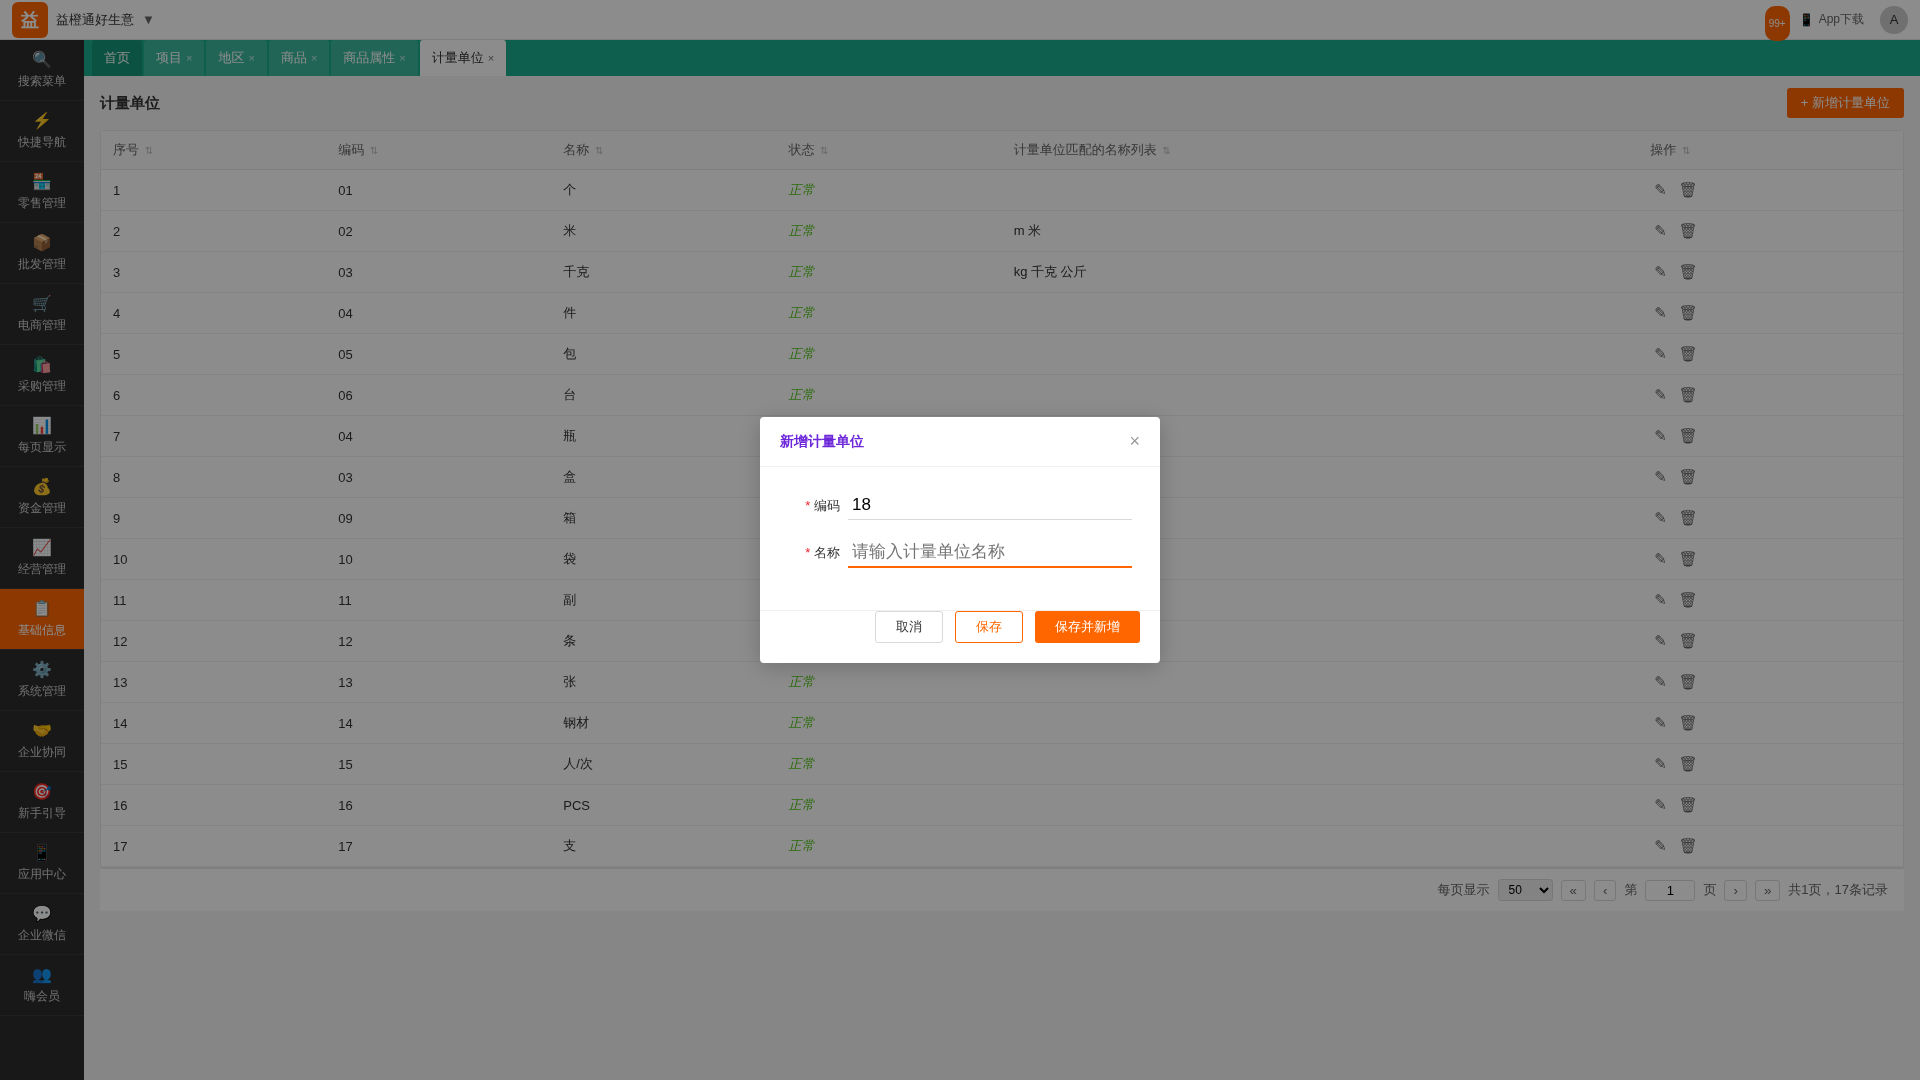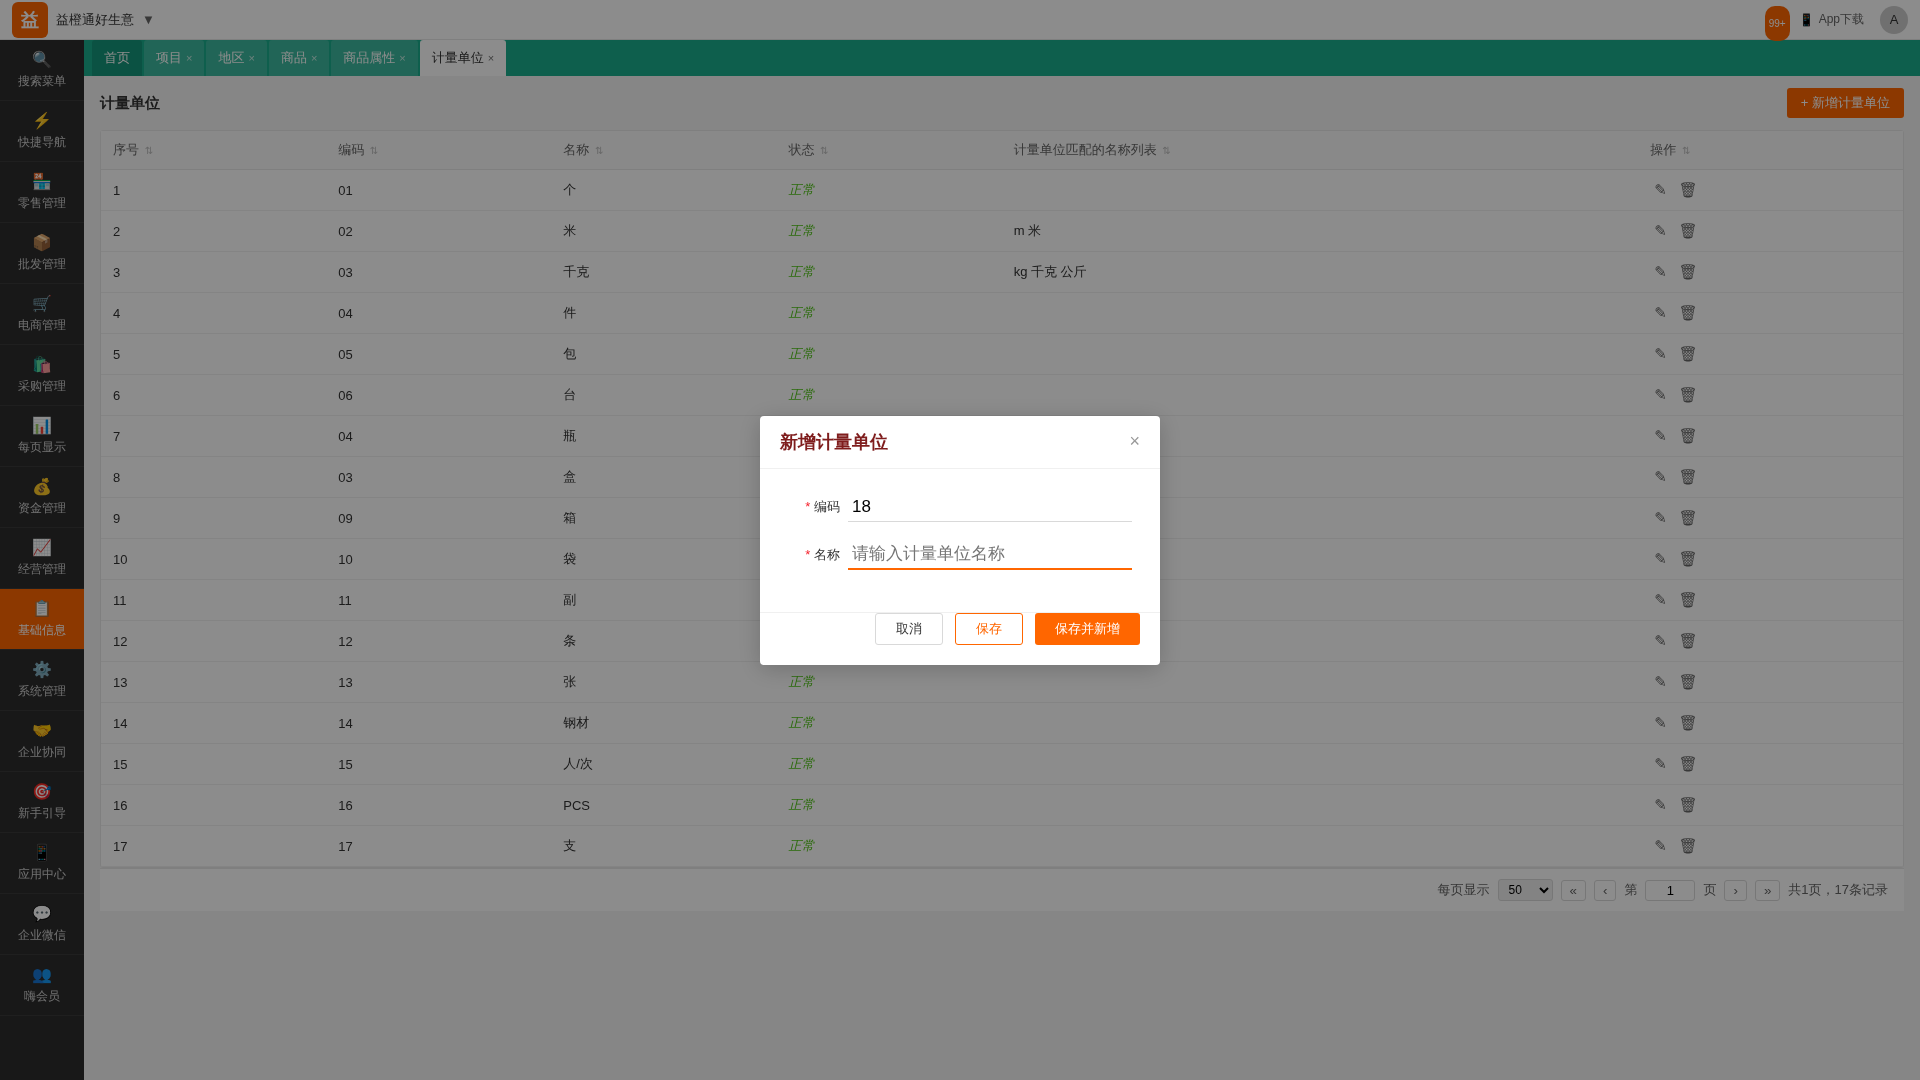--- a/index.html
+++ b/index.html
@@ -52,21 +52,21 @@
     
     .pagination-bar { display: flex; align-items: center; justify-content: flex-end; padding: 10px 16px; background: #fff; border-top: 1px solid #e8e8e8; gap: 8px; font-size: 13px; color: #666; }
     .page-select { border: 1px solid #d9d9d9; border-radius: 3px; padding: 2px 6px; font-size: 12px; }
     .page-btn { background: none; border: 1px solid #d9d9d9; border-radius: 3px; padding: 2px 8px; cursor: pointer; color: #666; }
     .page-input { border: 1px solid #d9d9d9; border-radius: 3px; padding: 2px 6px; width: 50px; text-align: center; font-size: 13px; }
 
     
     .overlay { position: fixed; top: 0; left: 0; width: 1920px; height: 1080px; background: rgba(0,0,0,0.45); z-index: 100; display: flex; align-items: center; justify-content: center; }
     .modal { background: #fff; border-radius: 4px; width: 400px; box-shadow: 0 4px 24px rgba(0,0,0,0.2); }
     .modal-header { display: flex; align-items: center; justify-content: space-between; padding: 14px 20px; border-bottom: 1px solid #f0f0f0; }
-    .modal-title { font-size: 18px; font-weight: bold; color: #7f1d1d; }
+    .modal-title { font-size: 14px; font-weight: bold; color: #6d28d9; }
     .modal-close { background: none; border: none; cursor: pointer; font-size: 18px; color: #999; }
     .modal-body { padding: 24px 28px; }
     .form-row { display: flex; align-items: center; margin-bottom: 18px; }
     .form-label { width: 60px; text-align: right; color: #333; font-size: 13px; padding-right: 8px; flex-shrink: 0; }
     .form-label.required::before { content: "* "; color: #f5222d; }
     .form-input { flex: 1; border: none; border-bottom: 1px solid #d9d9d9; padding: 4px 4px; font-size: 17px; outline: none; }
     .form-input.active-border { border-bottom: 2px solid #f60; }
     .modal-footer { display: flex; justify-content: flex-end; gap: 12px; padding: 0 20px 20px; border-top: 1px solid #f0f0f0; }
     .btn-cancel { border: 1px solid #d9d9d9; background: #fff; color: #333; padding: 6px 20px; border-radius: 3px; cursor: pointer; font-size: 13px; }
     .btn-save { border: 1px solid #f60; background: #fff; color: #f60; padding: 6px 20px; border-radius: 3px; cursor: pointer; font-size: 13px; }

